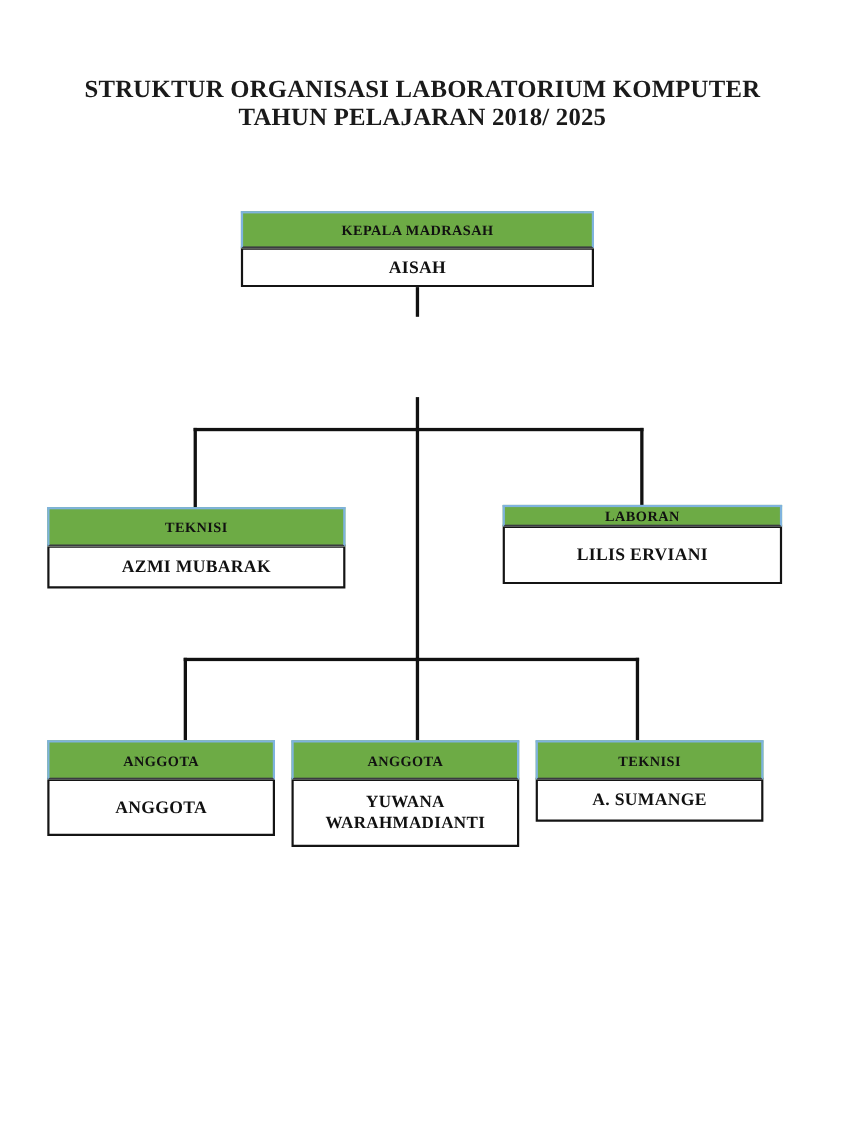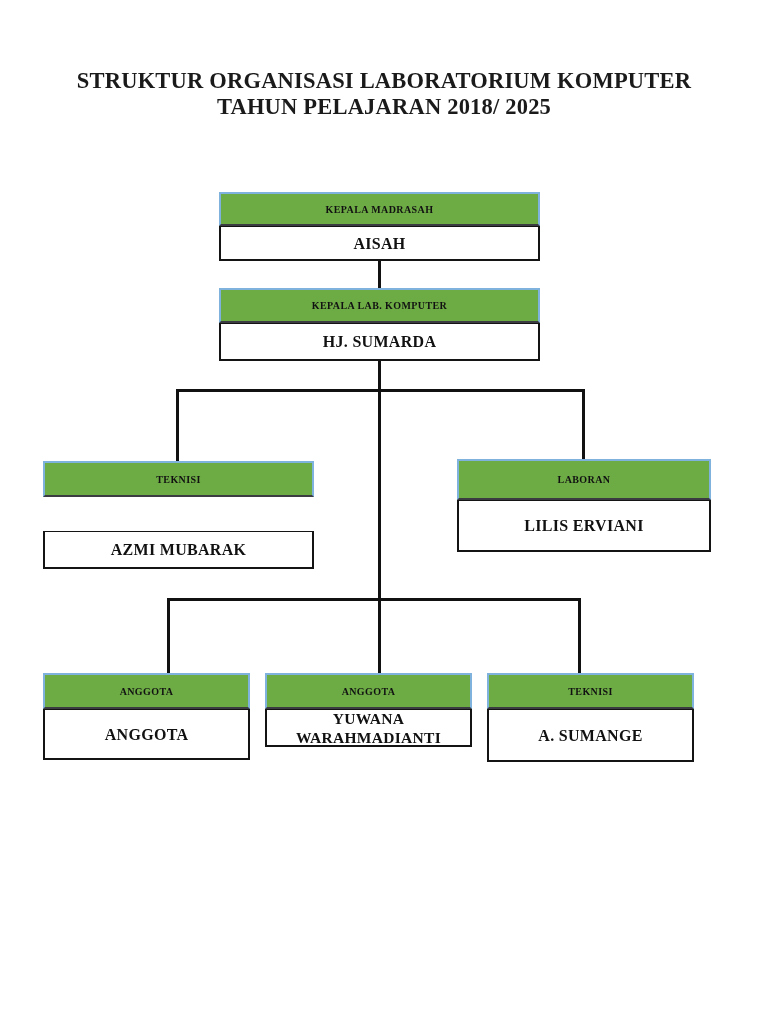--- a/index.html
+++ b/index.html
@@ -53,21 +53,21 @@
     box-sizing: border-box;
     background: #6DAB45;
     border-top: 2px solid #7FB3DE;
     border-left: 2px solid #7FB3DE;
     border-right: 2px solid #7FB3DE;
     border-bottom: 2px solid #3b3b42;
     display: flex;
     align-items: center;
     justify-content: center;
     font-weight: bold;
-    font-size: 10px;
+    font-size: 13px;
     letter-spacing: 0.4px;
     color: #111111;
     text-align: center;
     line-height: 13px;
   }
   .node-body {
     box-sizing: border-box;
     background: #ffffff;
     border: 2px solid #141414;
     border-top: 1px solid #141414;
@@ -113,43 +113,39 @@
   <div class="line h" style="left:167px; top:598px; width:414px;"></div>
   <div class="line v" style="left:167px; top:598px; height:75px;"></div>
   <div class="line v" style="left:378px; top:598px; height:75px;"></div>
   <div class="line v" style="left:578px; top:598px; height:75px;"></div>
 
   <div class="node" style="left:219px; top:192px; width:321px;">
     <div class="node-head" style="height:34px;">KEPALA MADRASAH</div>
     <div class="node-body" style="height:35px;">AISAH</div>
   </div>
 
-  <div class="node" style="left:219px; top:288px; width:321px;">
-    <div class="node-head" style="height:35px;">KEPALA LAB. KOMPUTER</div>
-    <div class="node-body" style="height:38px;">HJ. SUMARDA</div>
-  </div>
 
   <div class="node" style="left:43px; top:461px; width:271px;">
     <div class="node-head" style="height:36px;">TEKNISI</div>
-    <div class="node-body" style="height:38px;margin-top:34px;">AZMI MUBARAK</div>
+    <div class="node-body" style="height:38px;">AZMI MUBARAK</div>
   </div>
 
   <div class="node" style="left:457px; top:459px; width:254px;">
-    <div class="node-head" style="height:41px;">LABORAN</div>
+    <div class="node-head" style="height:20px;">LABORAN</div>
     <div class="node-body" style="height:52px;">LILIS ERVIANI</div>
   </div>
 
   <div class="node" style="left:43px; top:673px; width:207px;">
     <div class="node-head" style="height:36px;">ANGGOTA</div>
     <div class="node-body" style="height:51px;">ANGGOTA</div>
   </div>
 
   <div class="node" style="left:265px; top:673px; width:207px;">
     <div class="node-head" style="height:36px;">ANGGOTA</div>
-    <div class="node-body two-line" style="height:38px;">YUWANA WARAHMADIANTI</div>
+    <div class="node-body two-line" style="height:61px;">YUWANA WARAHMADIANTI</div>
   </div>
 
   <div class="node" style="left:487px; top:673px; width:207px;">
     <div class="node-head" style="height:36px;">TEKNISI</div>
-    <div class="node-body" style="height:53px;">A. SUMANGE</div>
+    <div class="node-body" style="height:38px;">A. SUMANGE</div>
   </div>
 
 </div>
 
 </body></html>

